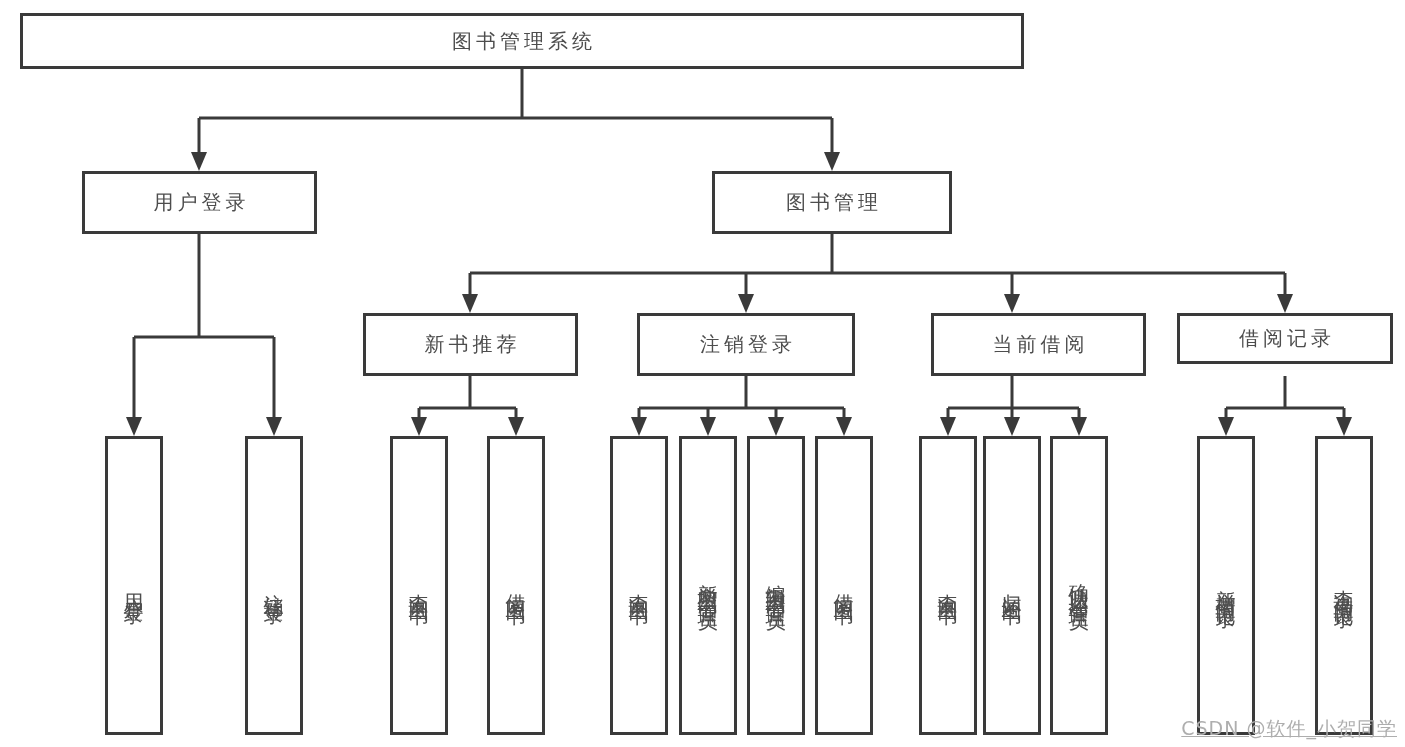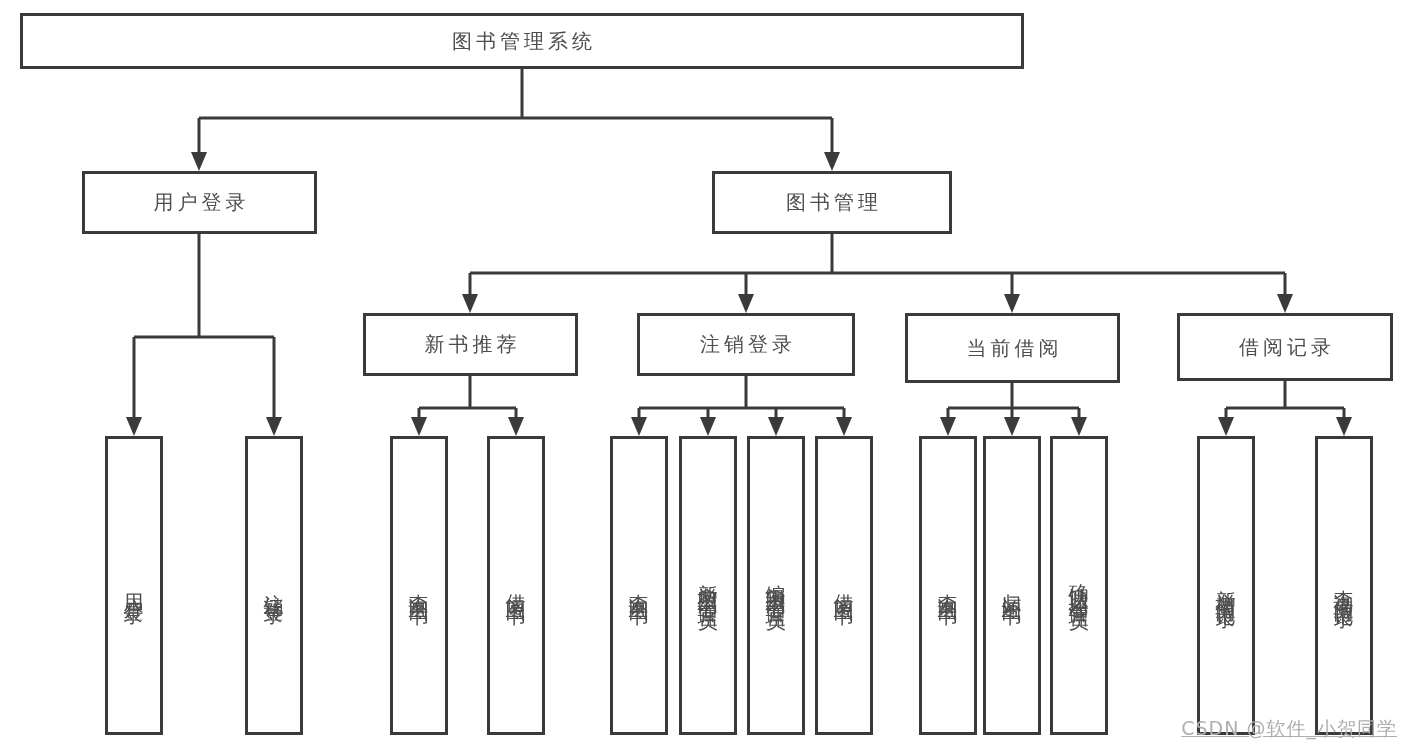--- a/index.html
+++ b/index.html
@@ -113,24 +113,24 @@
   <div class="box" style="left:712px;top:171px;width:240px;height:63px">
     <span>图书管理</span>
   </div>
 
   <div class="box" style="left:363px;top:313px;width:215px;height:63px">
     <span>新书推荐</span>
   </div>
   <div class="box" style="left:637px;top:313px;width:218px;height:63px">
     <span>注销登录</span>
   </div>
-  <div class="box" style="left:905px;top:313px;width:215px;height:70px">
+  <div class="box" style="left:931px;top:313px;width:215px;height:63px">
     <span>当前借阅</span>
   </div>
-  <div class="box" style="left:1177px;top:313px;width:216px;height:68px">
+  <div class="box" style="left:1177px;top:313px;width:216px;height:51px">
     <span>借阅记录</span>
   </div>
 
   <div class="box vbox" style="left:105px;top:436px;width:58px;height:299px">
     <span>用户登录</span>
   </div>
   <div class="box vbox" style="left:245px;top:436px;width:58px;height:299px">
     <span>注销登录</span>
   </div>
 

